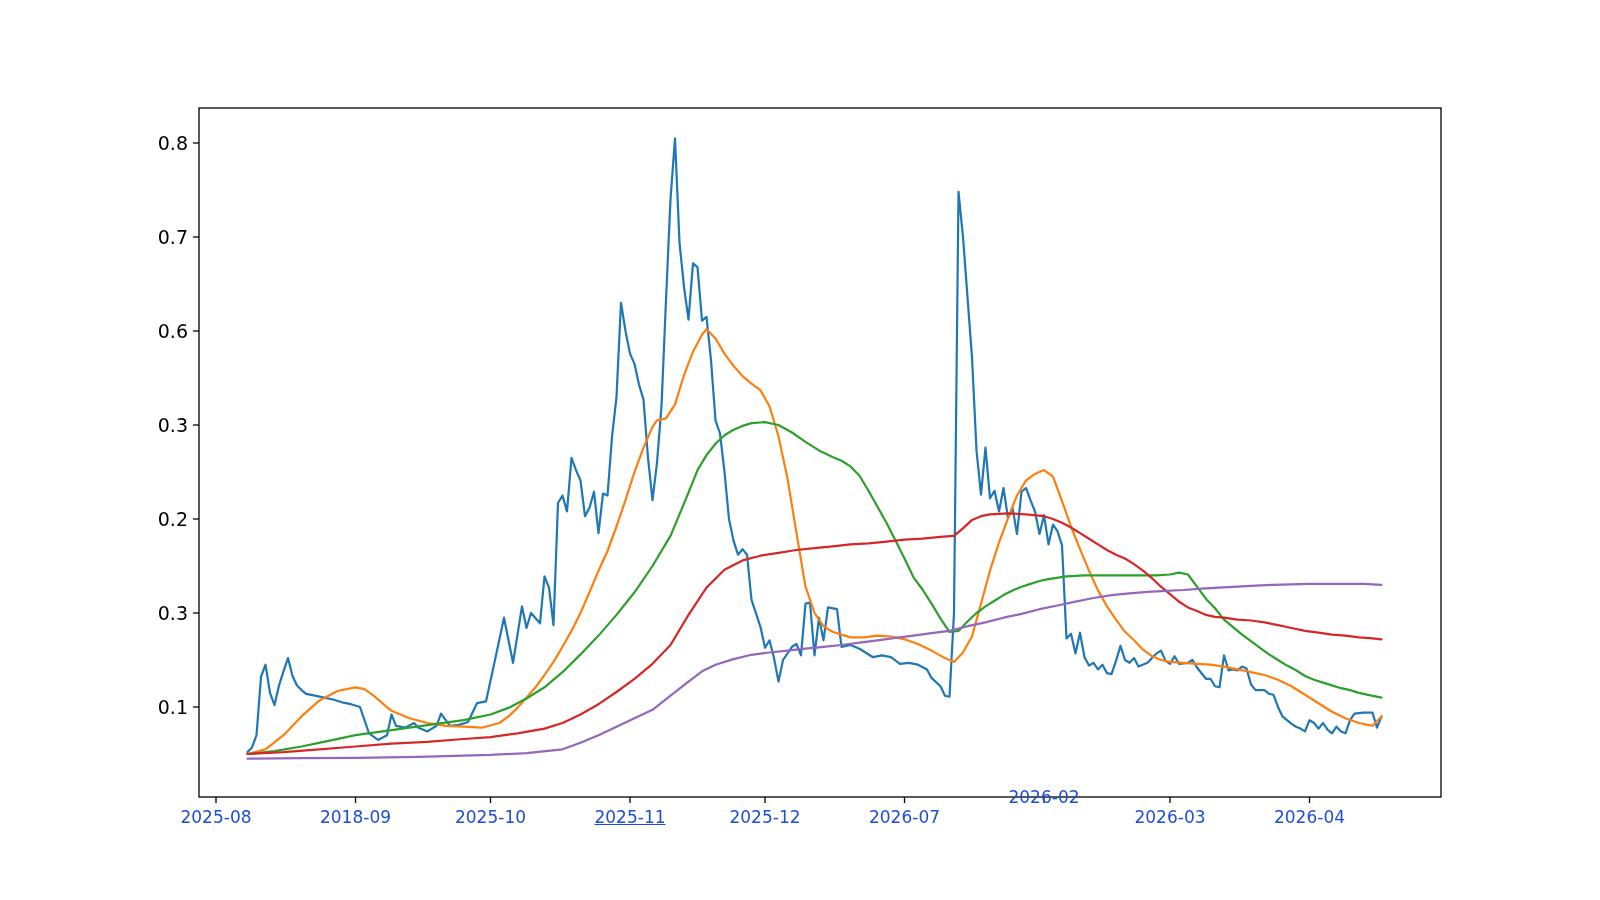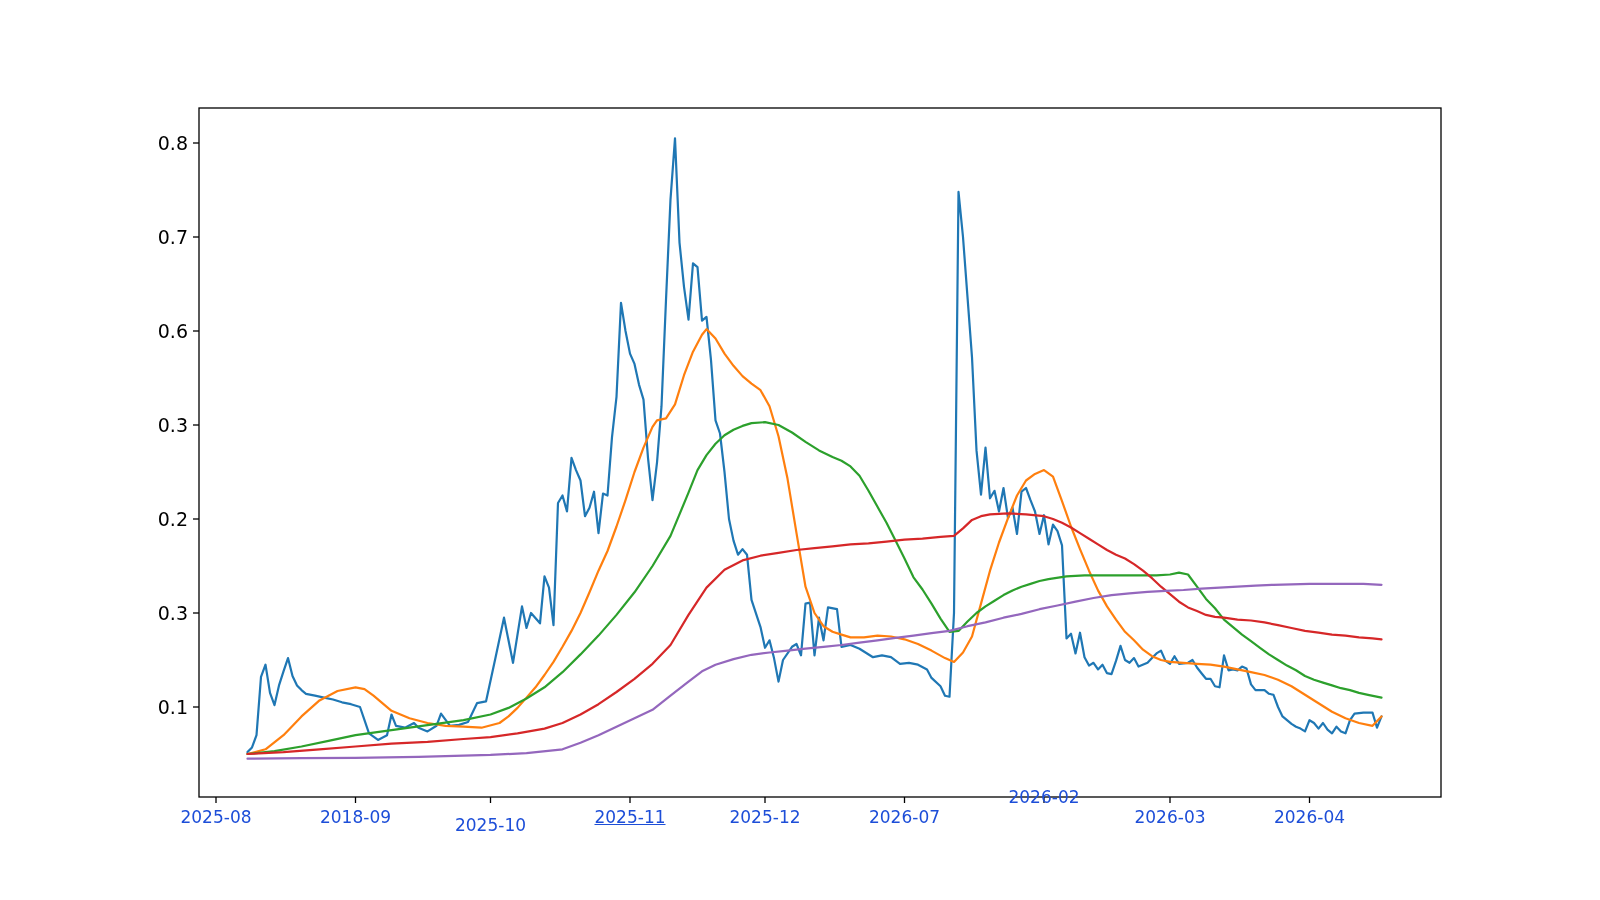--- a/index.html
+++ b/index.html
@@ -70,21 +70,21 @@
       <line x1="199" y1="519" x2="193" y2="519" stroke="#000" stroke-width="1.3"></line>
       <line x1="199" y1="425.00000000000006" x2="193" y2="425.00000000000006" stroke="#000" stroke-width="1.3"></line>
       <line x1="199" y1="331.00000000000006" x2="193" y2="331.00000000000006" stroke="#000" stroke-width="1.3"></line>
       <line x1="199" y1="237.00000000000009" x2="193" y2="237.00000000000009" stroke="#000" stroke-width="1.3"></line>
       <line x1="199" y1="143" x2="193" y2="143" stroke="#000" stroke-width="1.3"></line>
     </svg>
 
   <div id="x-tick-labels">
       <span class="tick-label-x" style="left: 216px; top: 807px;">2025-08</span>
       <span class="tick-label-x" style="left: 355.5px; top: 807px;">2018-09</span>
-      <span class="tick-label-x" style="left: 490.5px; top: 807px; margin-top: 8px;">2025-10</span>
+      <span class="tick-label-x" style="left: 490.5px; top: 807px;">2025-10</span>
       <span class="tick-label-x" style="left: 630px; top: 807px; text-decoration: underline;">2025-11</span>
       <span class="tick-label-x" style="left: 765px; top: 807px;">2025-12</span>
       <span class="tick-label-x" style="left: 904.5px; top: 807px;">2026-07</span>
       <span class="tick-label-x" style="left: 1044px; top: 787px;">2026-02</span>
       <span class="tick-label-x" style="left: 1170px; top: 807px;">2026-03</span>
       <span class="tick-label-x" style="left: 1309.5px; top: 807px;">2026-04</span>
     </div>
   <div id="y-tick-labels">
       <span class="tick-label-y" style="left: 188px; top: 707px;">0.1</span>
       <span class="tick-label-y" style="left: 188px; top: 613px;">0.3</span>

